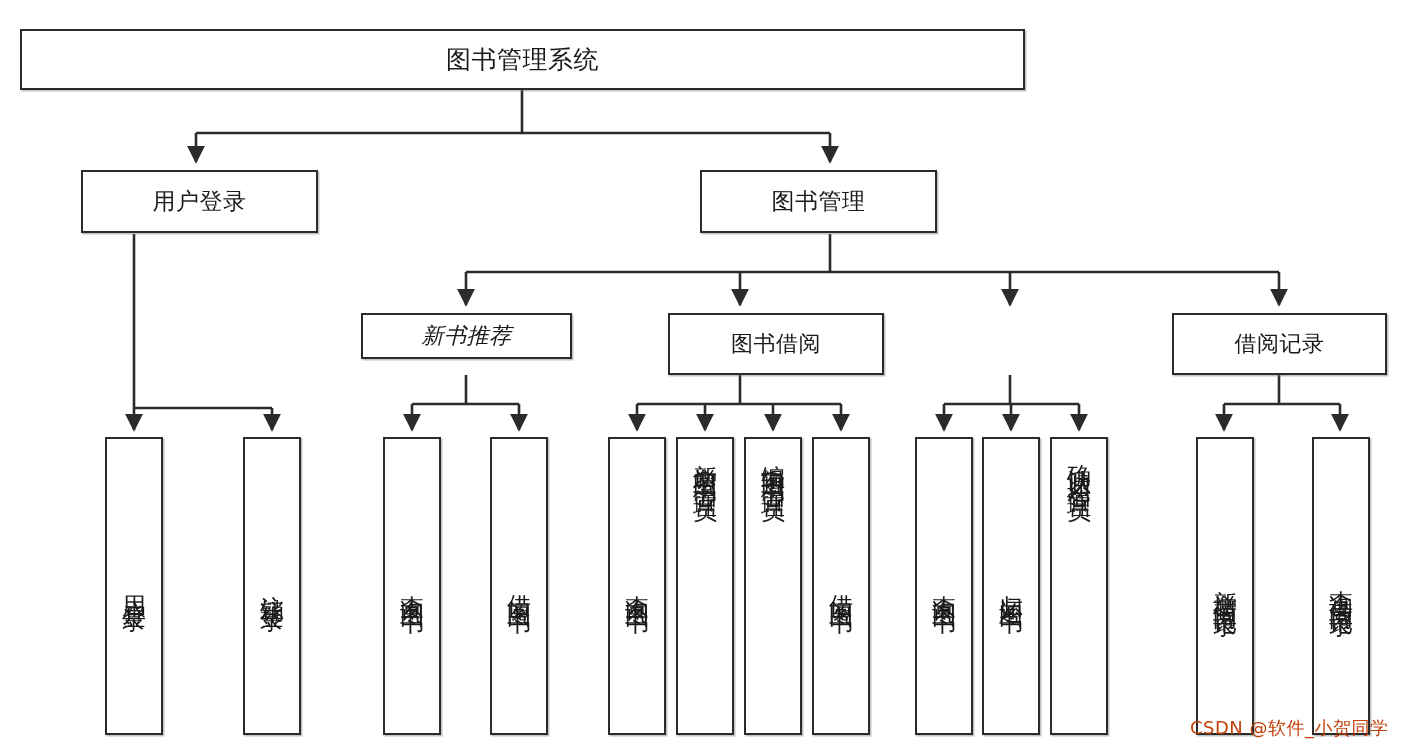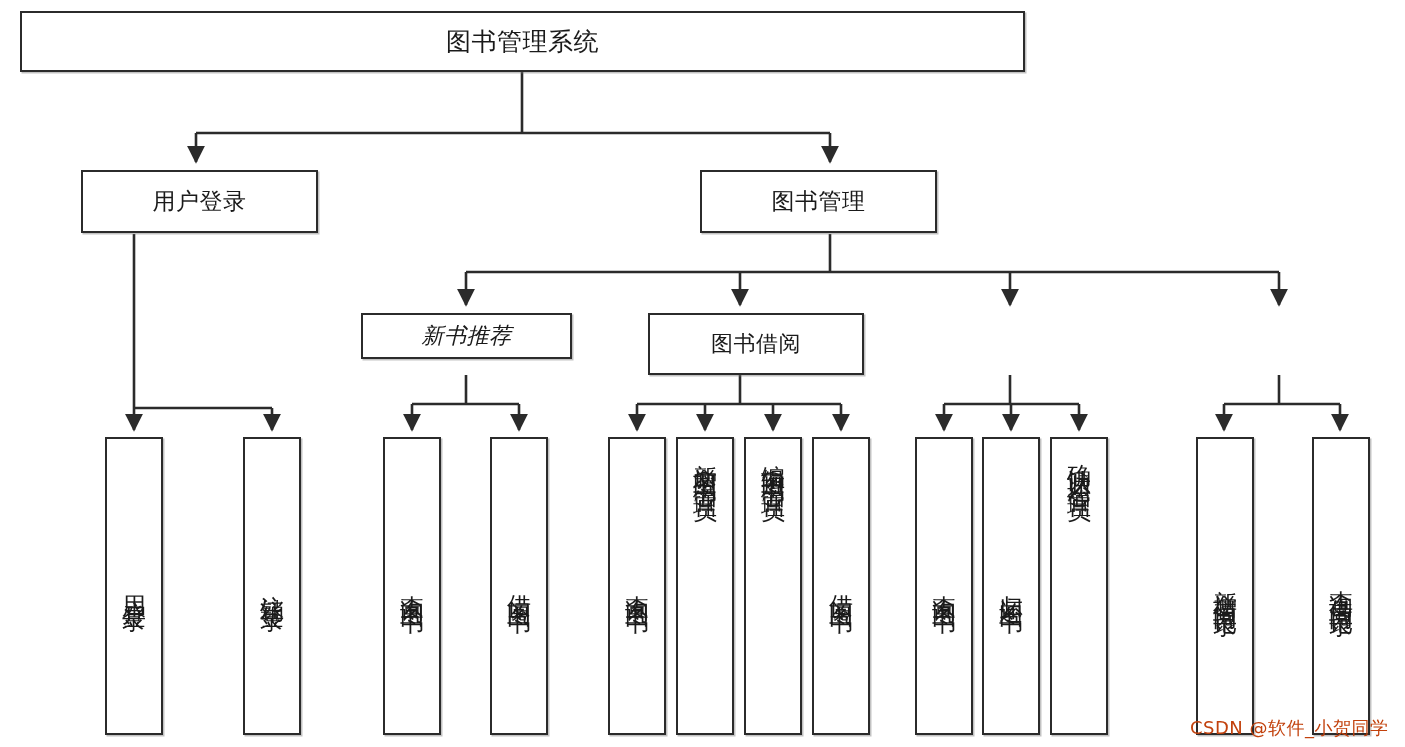--- a/index.html
+++ b/index.html
@@ -123,41 +123,44 @@
       <path d="M 1011 404 L 1011 430" marker-end="url(#arrow)"></path>
       <path d="M 1079 404 L 1079 430" marker-end="url(#arrow)"></path>
 
       <path d="M 1279 375 L 1279 404"></path>
       <path d="M 1224 404 L 1340 404"></path>
       <path d="M 1224 404 L 1224 430" marker-end="url(#arrow)"></path>
       <path d="M 1340 404 L 1340 430" marker-end="url(#arrow)"></path>
     </g>
   </svg>
 
-  <div class="node root" style="left:20px; top:11px; width:1005px; height:61px;">
+  <div class="node root" style="left:20px; top:29px; width:1005px; height:61px;">
     <span class="node-label">图书管理系统</span>
   </div>
 
   <div class="node level2" style="left:81px; top:170px; width:237px; height:63px;">
     <span class="node-label">用户登录</span>
   </div>
 
   <div class="node level2" style="left:700px; top:170px; width:237px; height:63px;">
     <span class="node-label">图书管理</span>
   </div>
 
   <div class="node level3" style="left:361px; top:313px; width:211px; height:46px;font-style:italic;">
     <span class="node-label">新书推荐</span>
   </div>
 
-  <div class="node level3" style="left:648px; top:313px; width:216px; height:62px;">
+  <div class="node level3" style="left:668px; top:313px; width:216px; height:62px;">
     <span class="node-label">图书借阅</span>
   </div>
 
 
+  <div class="node level3" style="left:1172px; top:313px; width:215px; height:62px;">
+    <span class="node-label">借阅记录</span>
+  </div>
 
   <div class="node leaf centered" style="left:105px; top:437px; width:58px; height:298px;">
     <span class="node-label">用户登录</span>
   </div>
 
   <div class="node leaf centered" style="left:243px; top:437px; width:58px; height:298px;">
     <span class="node-label">注销登录</span>
   </div>
 
   <div class="node leaf centered" style="left:383px; top:437px; width:58px; height:298px;">

